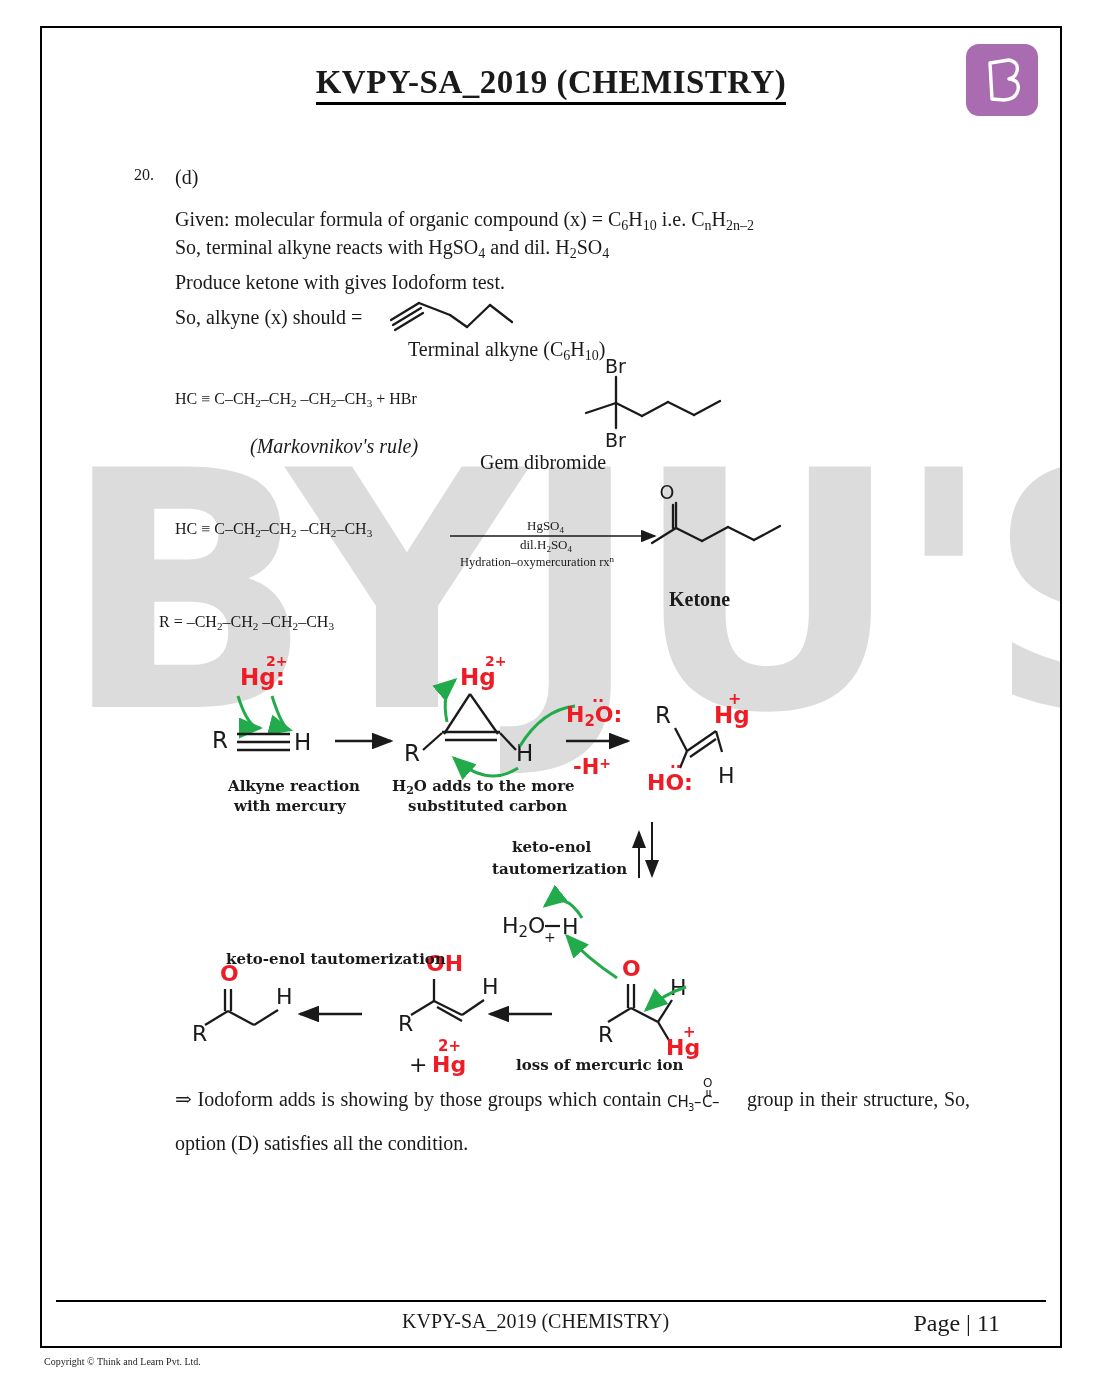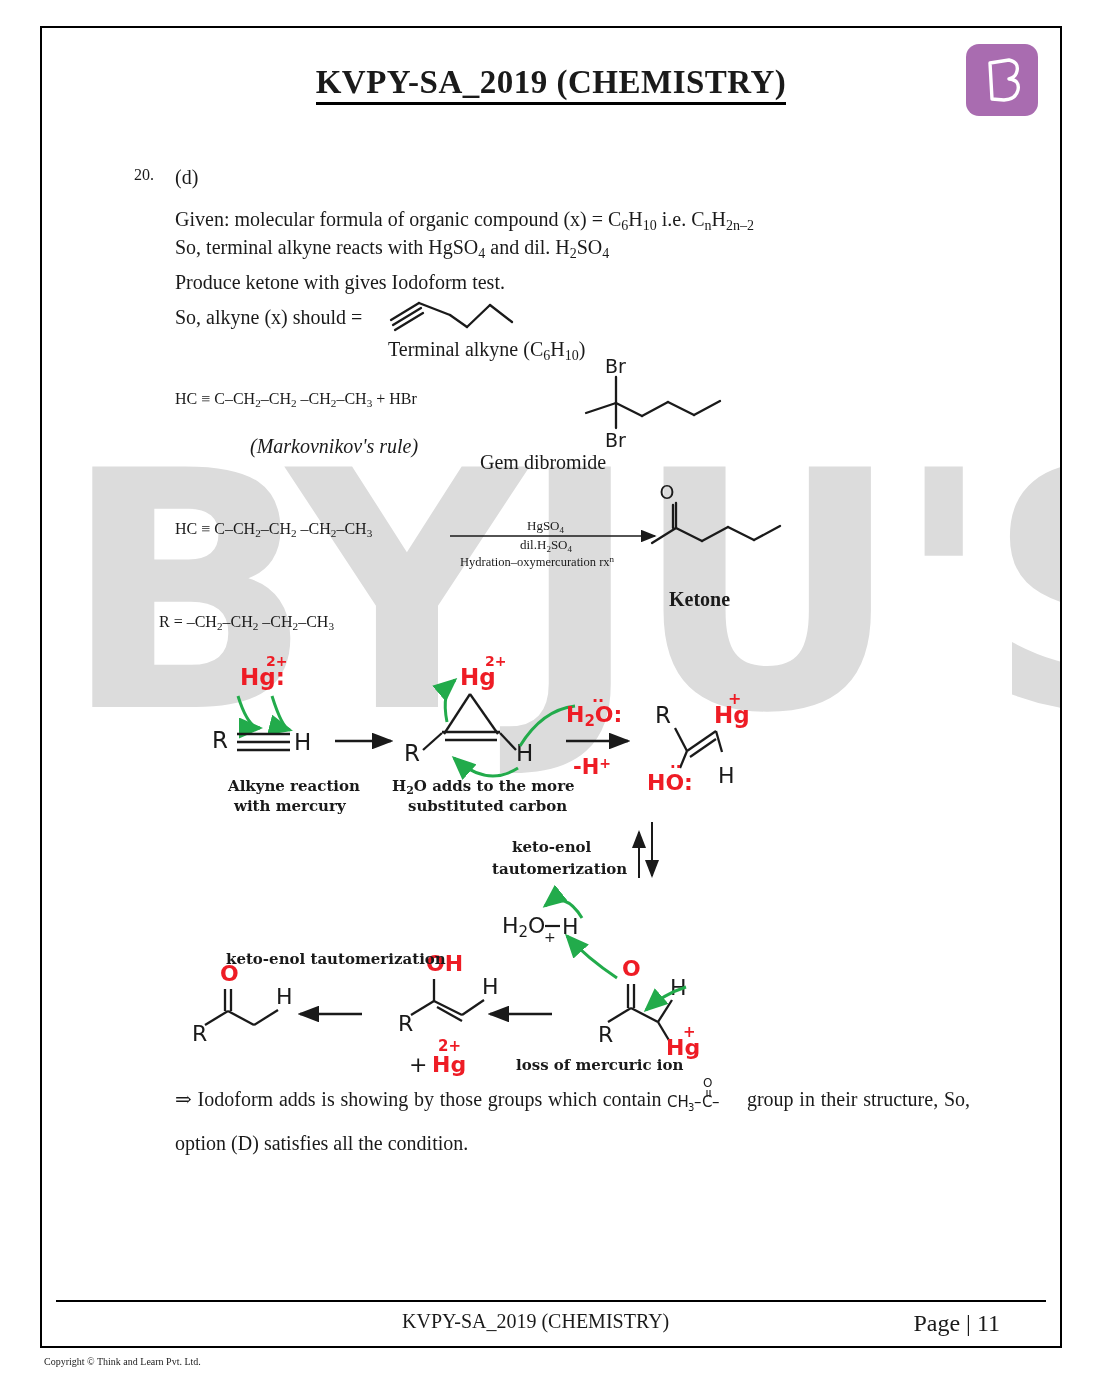--- a/index.html
+++ b/index.html
@@ -90,21 +90,21 @@
   .l3 { top: 243px; }
   .l4 { top: 278px; }
 
   sub { font-size: 0.7em; vertical-align: -0.28em; }
 
   .caption {
     position: absolute;
     font-size: 20px;
     white-space: nowrap;
   }
-  .cap-terminal { left: 346px; top: 310px; text-align: center; }
+  .cap-terminal { left: 366px; top: 310px; text-align: center; }
   .cap-mark     { left: 208px; top: 407px; font-style: italic; }
   .cap-gem      { left: 438px; top: 423px; }
   .cap-ketone   { left: 627px; top: 560px; font-weight: bold; }
 
   .eq {
     position: absolute;
     font-size: 16px;
     white-space: nowrap;
   }
   .eq-hbr { left: 133px; top: 362px; }

